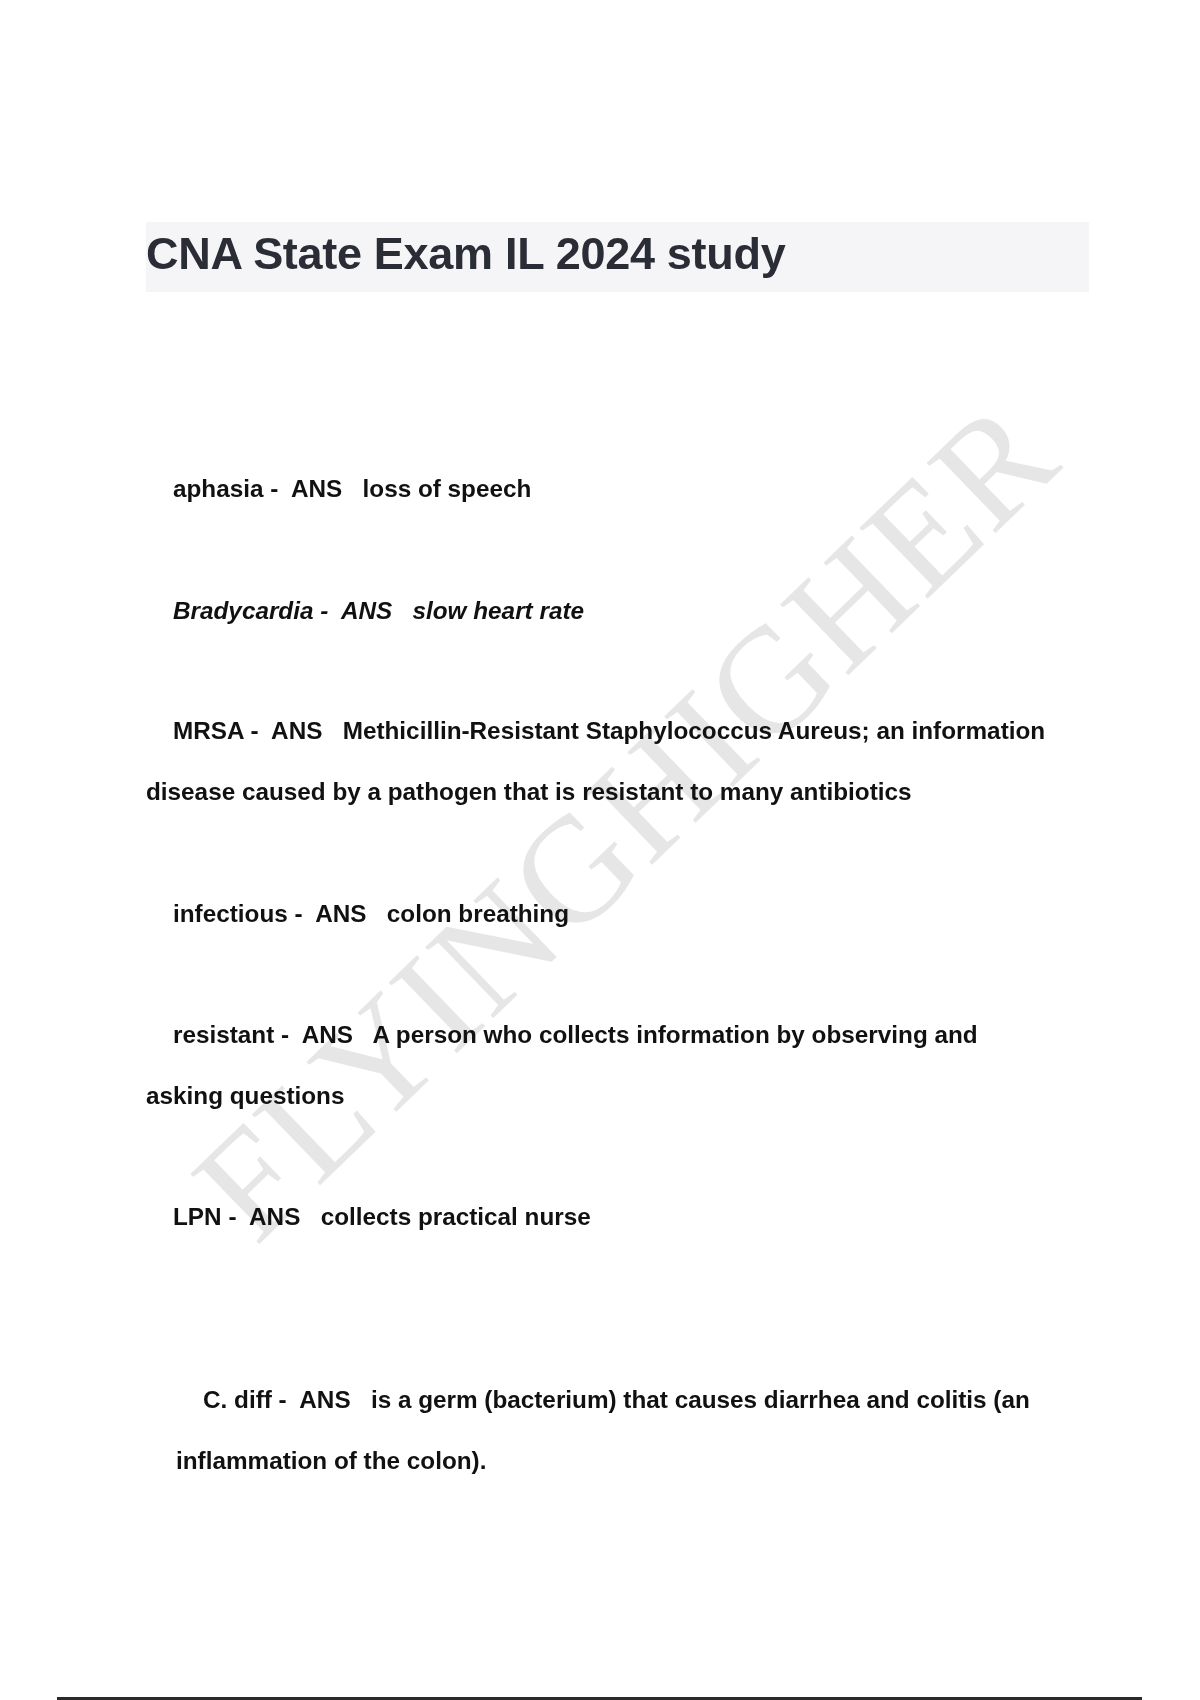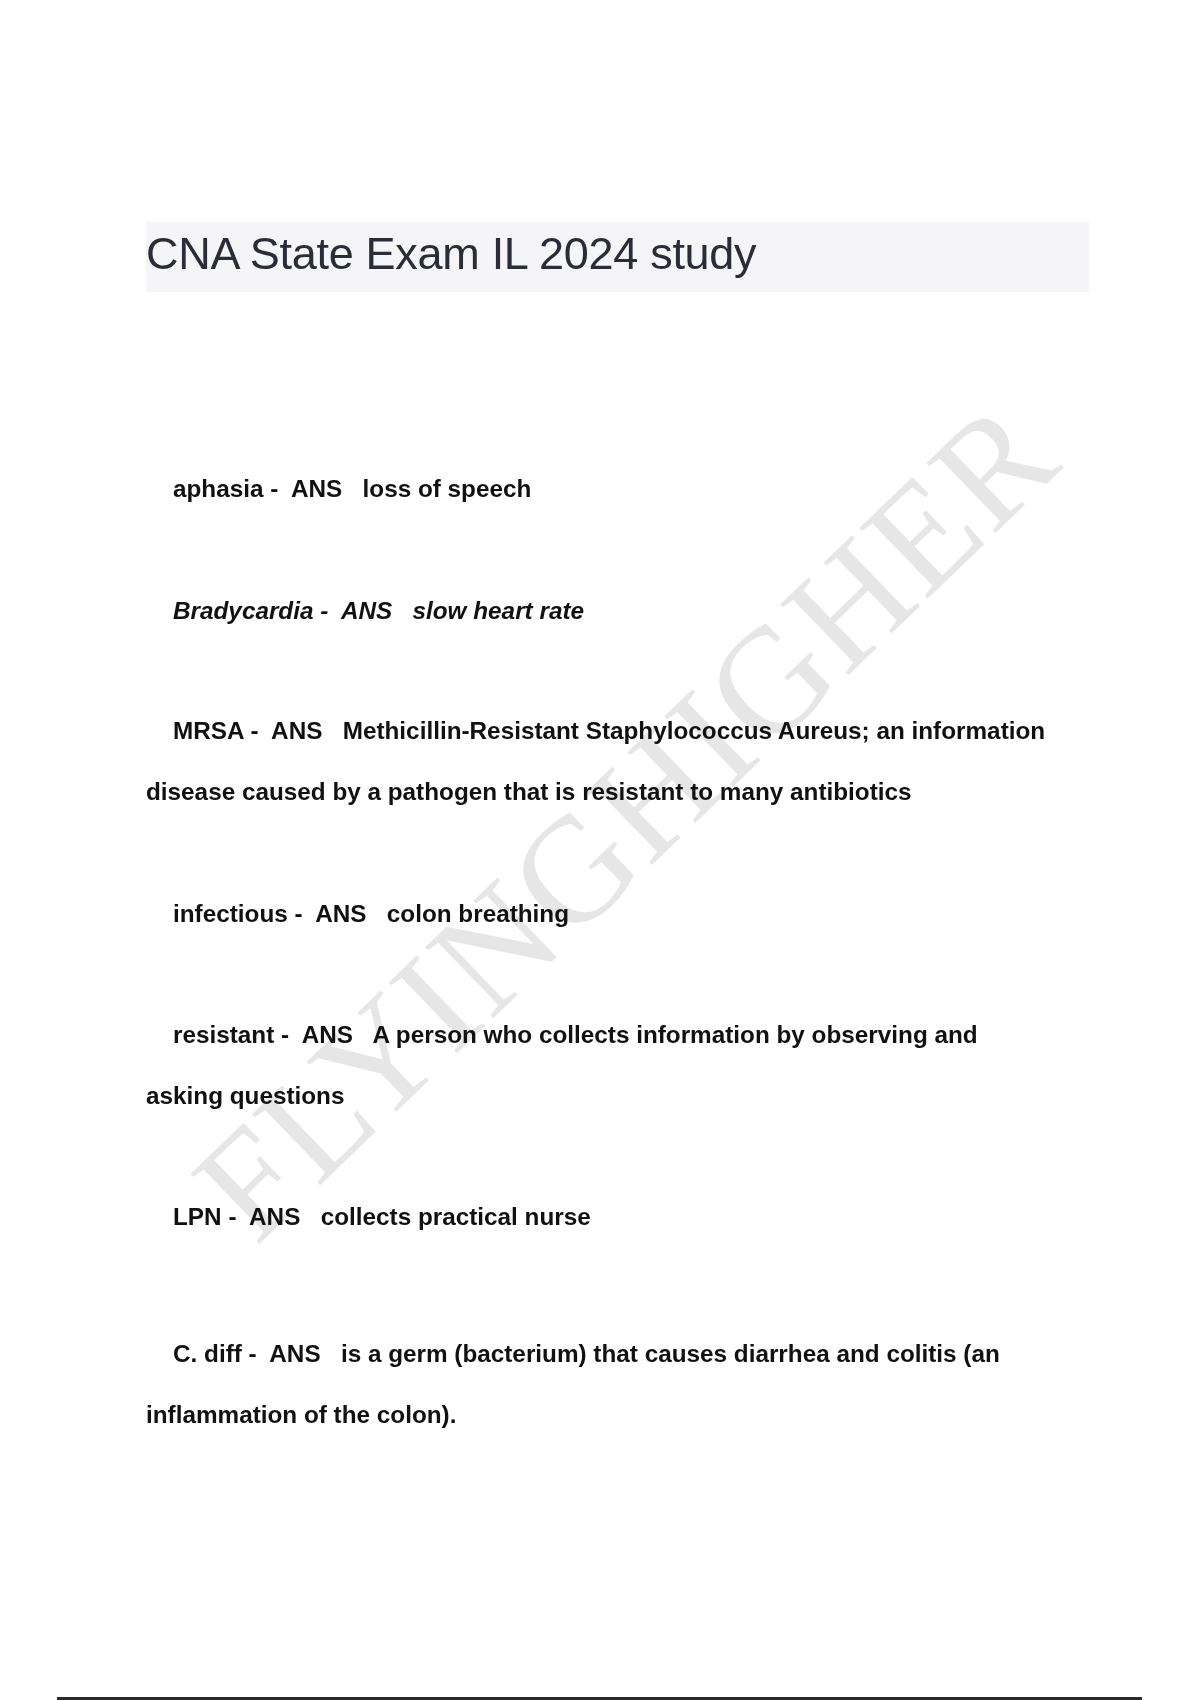--- a/index.html
+++ b/index.html
@@ -23,21 +23,21 @@
     .title-band {
       position: absolute;
       left: 146px; top: 222px;
       width: 943px; height: 70px;
       background: #f5f5f8;
       z-index: 1;
     }
     .title {
       position: absolute;
       left: 146px; top: 226px;
-      font-size: 45px; font-weight: normal;
+      font-size: 45px; font-weight: bold;
       color: #2a2d36;
       line-height: 56px;
       z-index: 2;
       letter-spacing: -0.3px;
     }
     .entries { position: absolute; left: 146px; top: 0; width: 960px; z-index: 2; }
     .entry {
       position: absolute; left: 0;
       width: 940px;
       font-size: 24.3px; font-weight: bold; color: #111111;
@@ -74,18 +74,18 @@
   </div>
   <div class="entry" style="top:822px;">
     <span class="term">infectious</span><span class="sep"> -  </span><span class="ans">ANS</span><span class="sep">   </span><span class="def">colon breathing</span>
   </div>
   <div class="entry" style="top:943px; width:900px;">
     <span class="term">resistant</span><span class="sep"> -  </span><span class="ans">ANS</span><span class="sep">   </span><span class="def">A person who collects information by observing and asking questions</span>
   </div>
   <div class="entry" style="top:1125px;">
     <span class="term">LPN</span><span class="sep"> -  </span><span class="ans">ANS</span><span class="sep">   </span><span class="def">collects practical nurse</span>
   </div>
-  <div class="entry" style="top:1262px; width:920px;">
+  <div class="entry" style="top:1308px; width:920px;margin-left:30px;">
     <span class="term">C. diff</span><span class="sep"> -  </span><span class="ans">ANS</span><span class="sep">   </span><span class="def">is a germ (bacterium) that causes diarrhea and colitis (an inflammation of the colon).</span>
   </div>
 </div>
 
 <div class="footer-line"></div>
 
 </body></html>

